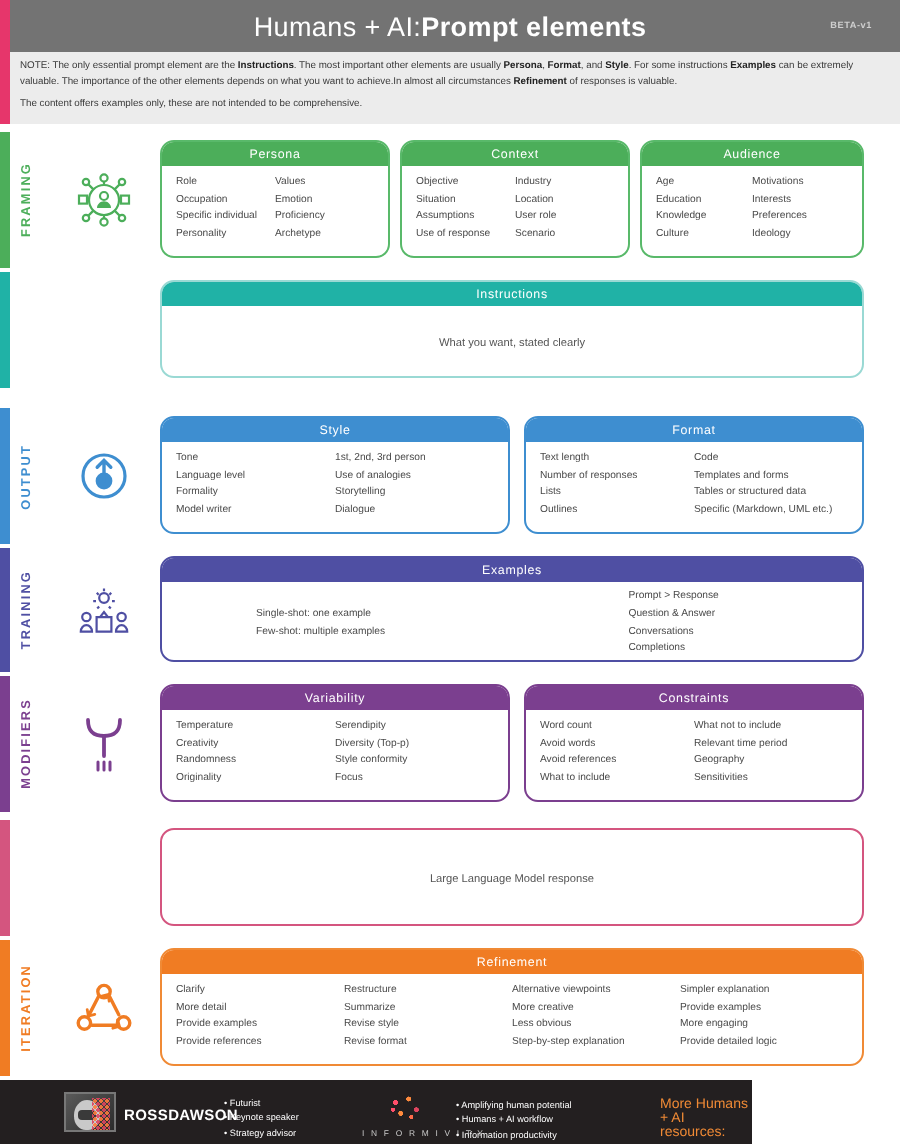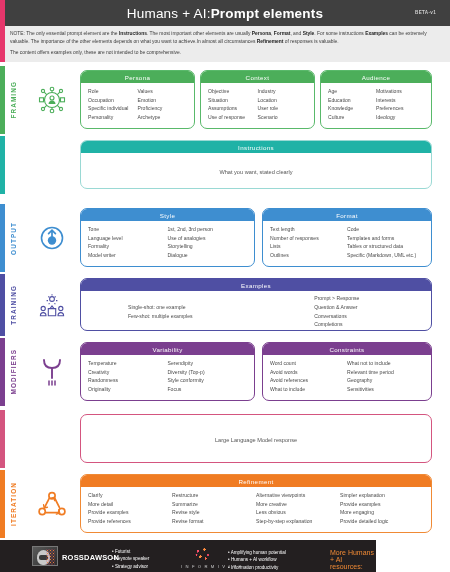--- a/index.html
+++ b/index.html
@@ -7,21 +7,21 @@
   body {
     font-family: "Liberation Sans", sans-serif;
     background:#ffffff;
     position:relative;
     overflow:hidden;
   }
 
   
   .topbar{
     position:absolute; left:0; top:0; width:450px; height:26px;
-    background:#404040;
+    background:#737373;
     display:flex; align-items:center; justify-content:center;
   }
   .topbar .title{ font-size:13.5px; color:#ffffff; letter-spacing:.2px; font-weight:300;}
   .topbar .title b{ font-weight:700; }
   .topbar .beta{
     position:absolute; right:14px; top:10px;
     font-size:4.6px; color:#cfcfcf; font-weight:700; letter-spacing:.3px;
   }
   .topbar .leftnub{
     position:absolute; left:0; top:0; width:5px; height:26px; background:#e6366b;

